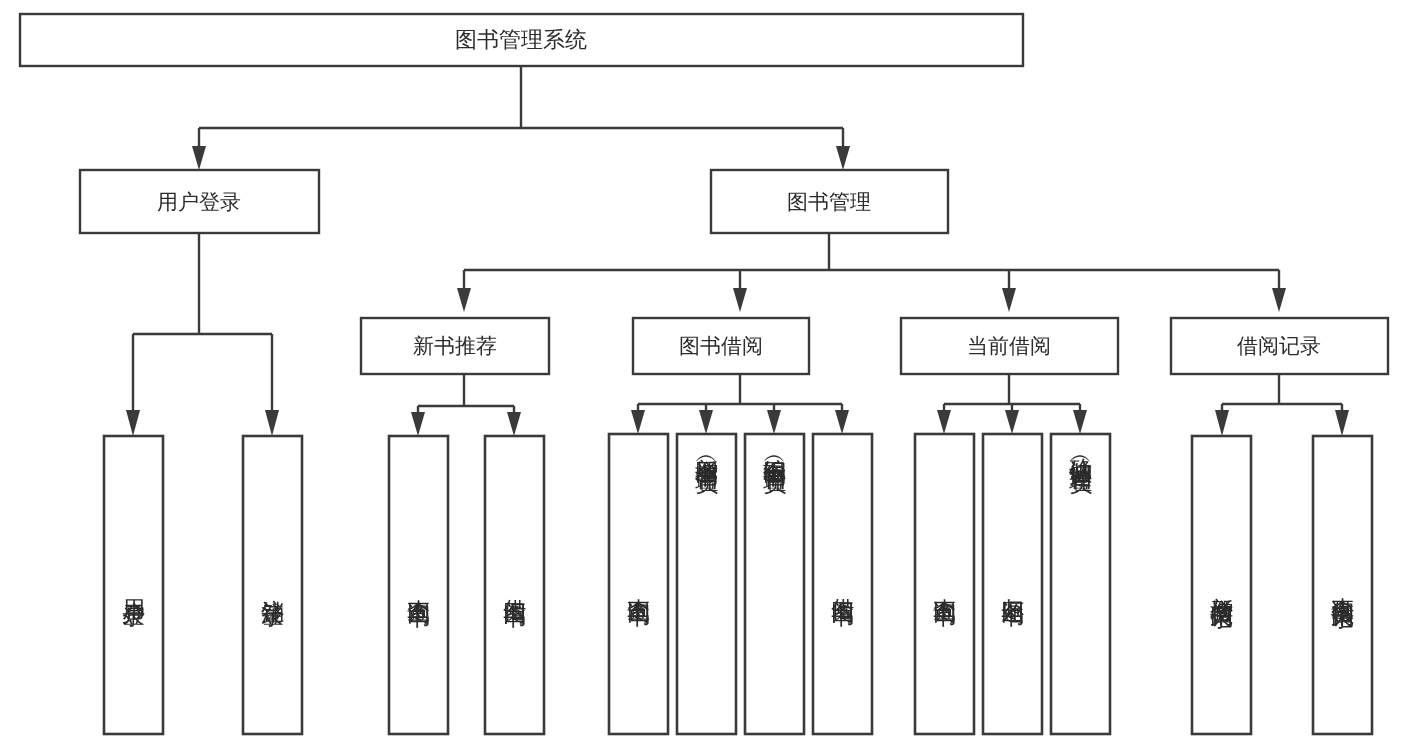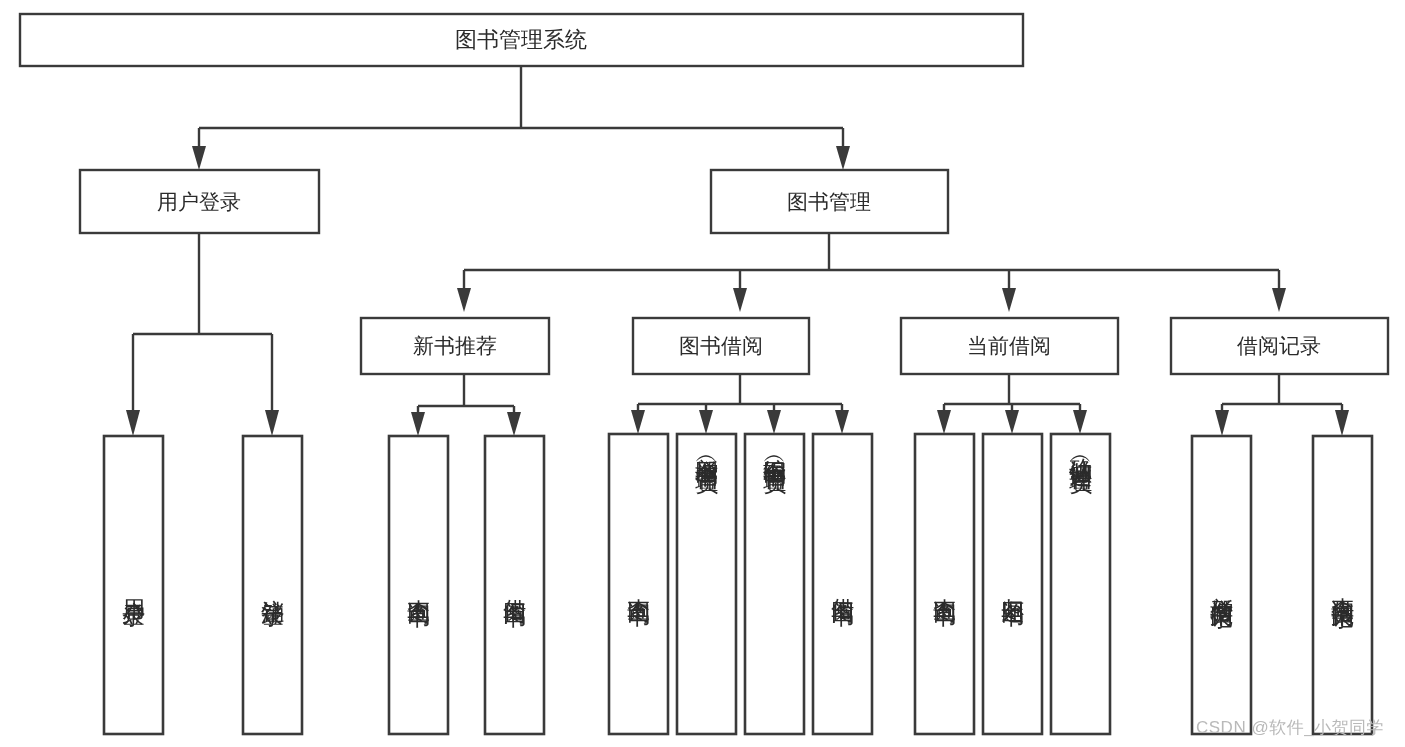--- a/index.html
+++ b/index.html
@@ -260,15 +260,14 @@
     <span class="leaf-label-text">确认归还（管理员）</span>
   </div>
 
   <div class="leaf-label-box" style="left:1192px; top:436px; width:59px; height:298px;">
     <span class="leaf-label-text centered">新增借阅记录</span>
   </div>
   <div class="leaf-label-box" style="left:1313px; top:436px; width:59px; height:298px;">
     <span class="leaf-label-text centered">查询借阅记录</span>
   </div>
 
-  <div class="watermark" style="left:1196px; top:716px;">CSDN @软件_小贺同学</div>
 
 </div>
 
 </body></html>

